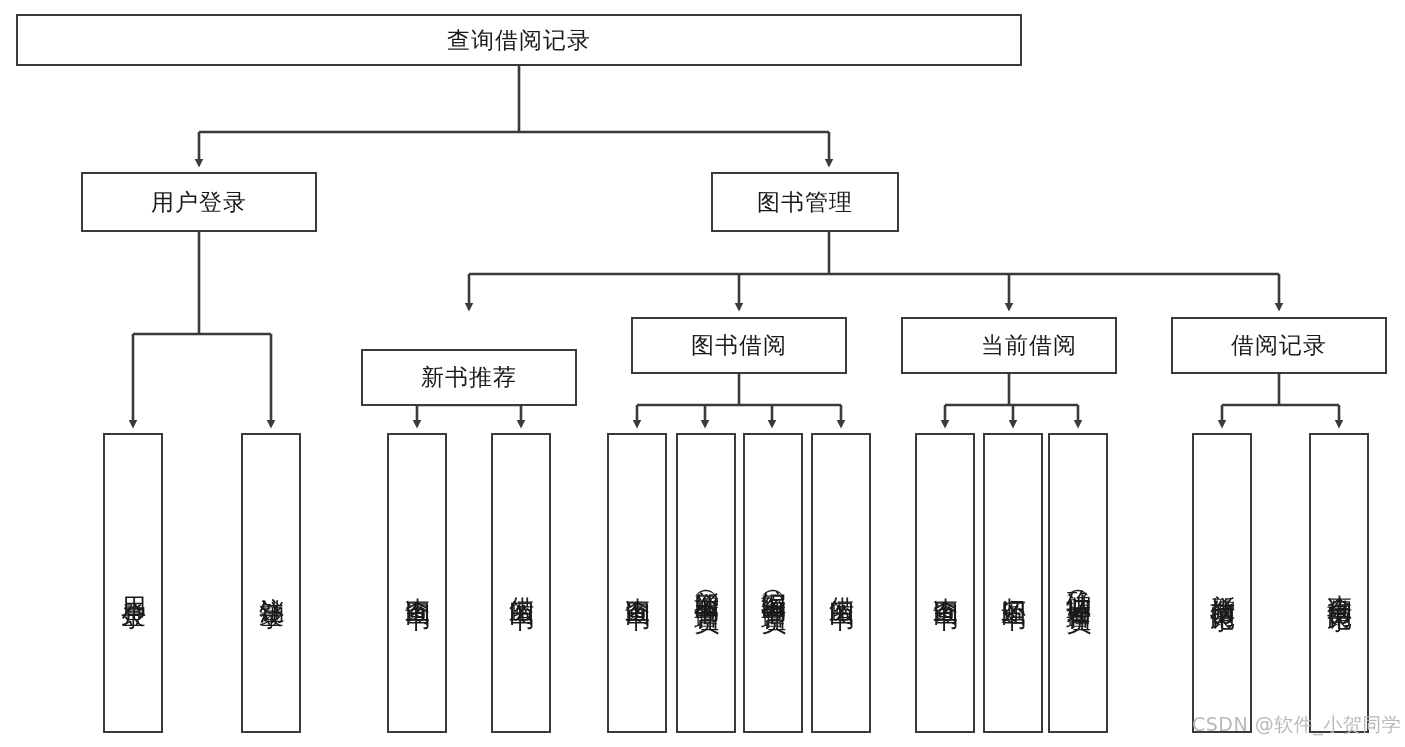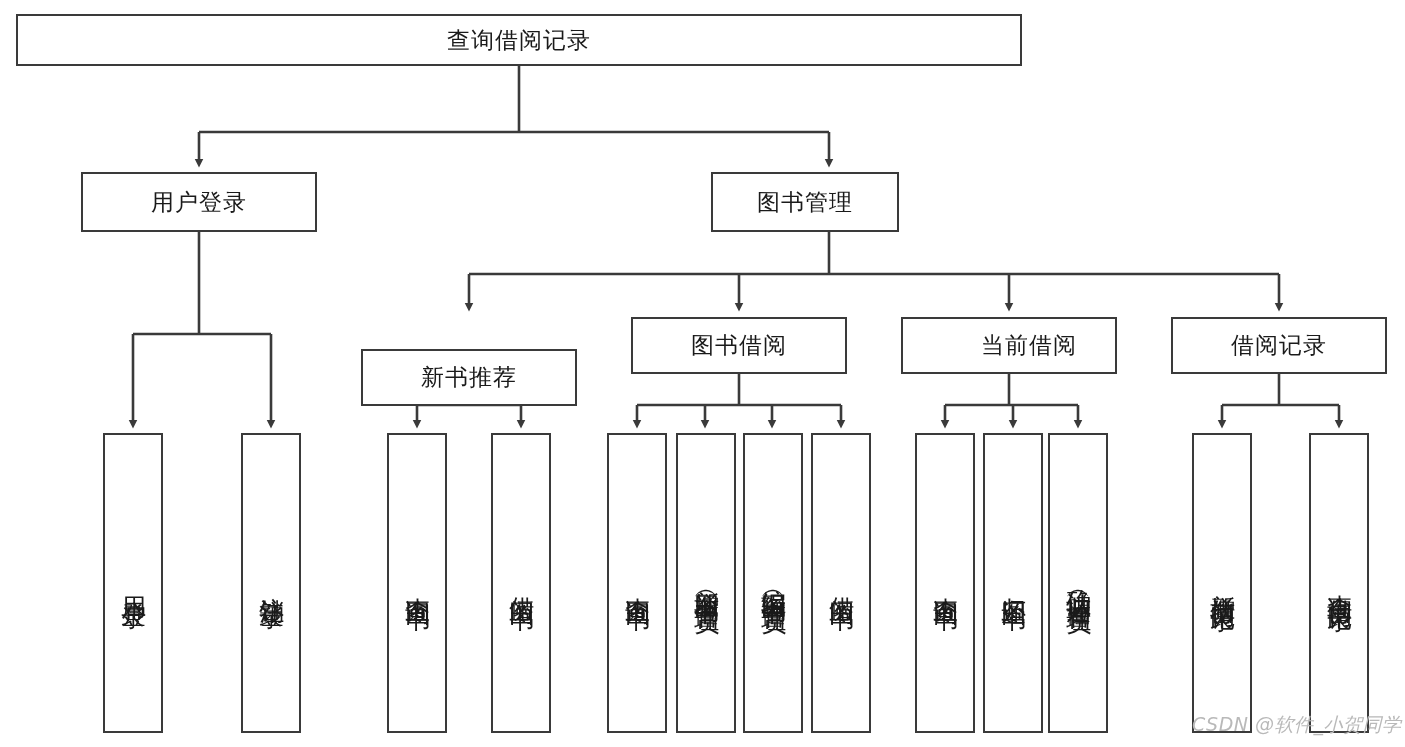--- a/index.html
+++ b/index.html
@@ -179,15 +179,15 @@
     <span class="vtext">确认归还（管理员）</span>
   </div>
 
   <div class="node vert" style="left:1192px; top:433px; width:60px; height:300px;">
     <span class="vtext">新增借阅记录</span>
   </div>
   <div class="node vert" style="left:1309px; top:433px; width:60px; height:300px;">
     <span class="vtext">查询借阅记录</span>
   </div>
 
-  <div class="watermark" style="left:1192px; top:712px;font-style:italic;">CSDN @软件_小贺同学</div>
+  <div class="watermark" style="left:1192px; top:712px;">CSDN @软件_小贺同学</div>
 
 </div>
 
 </body></html>

